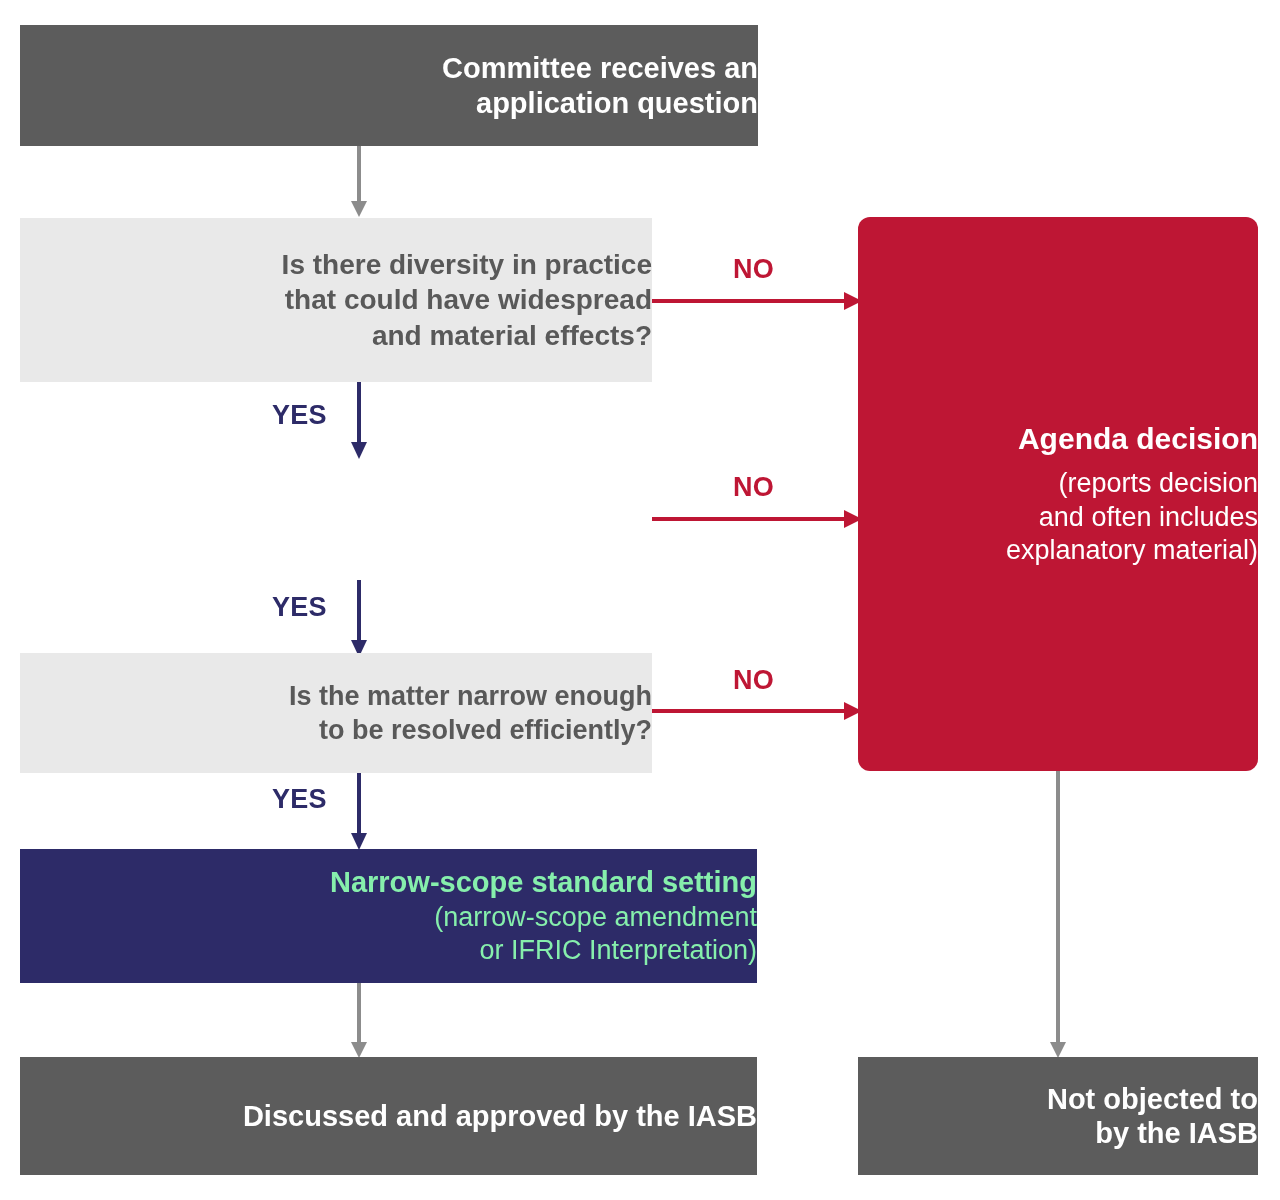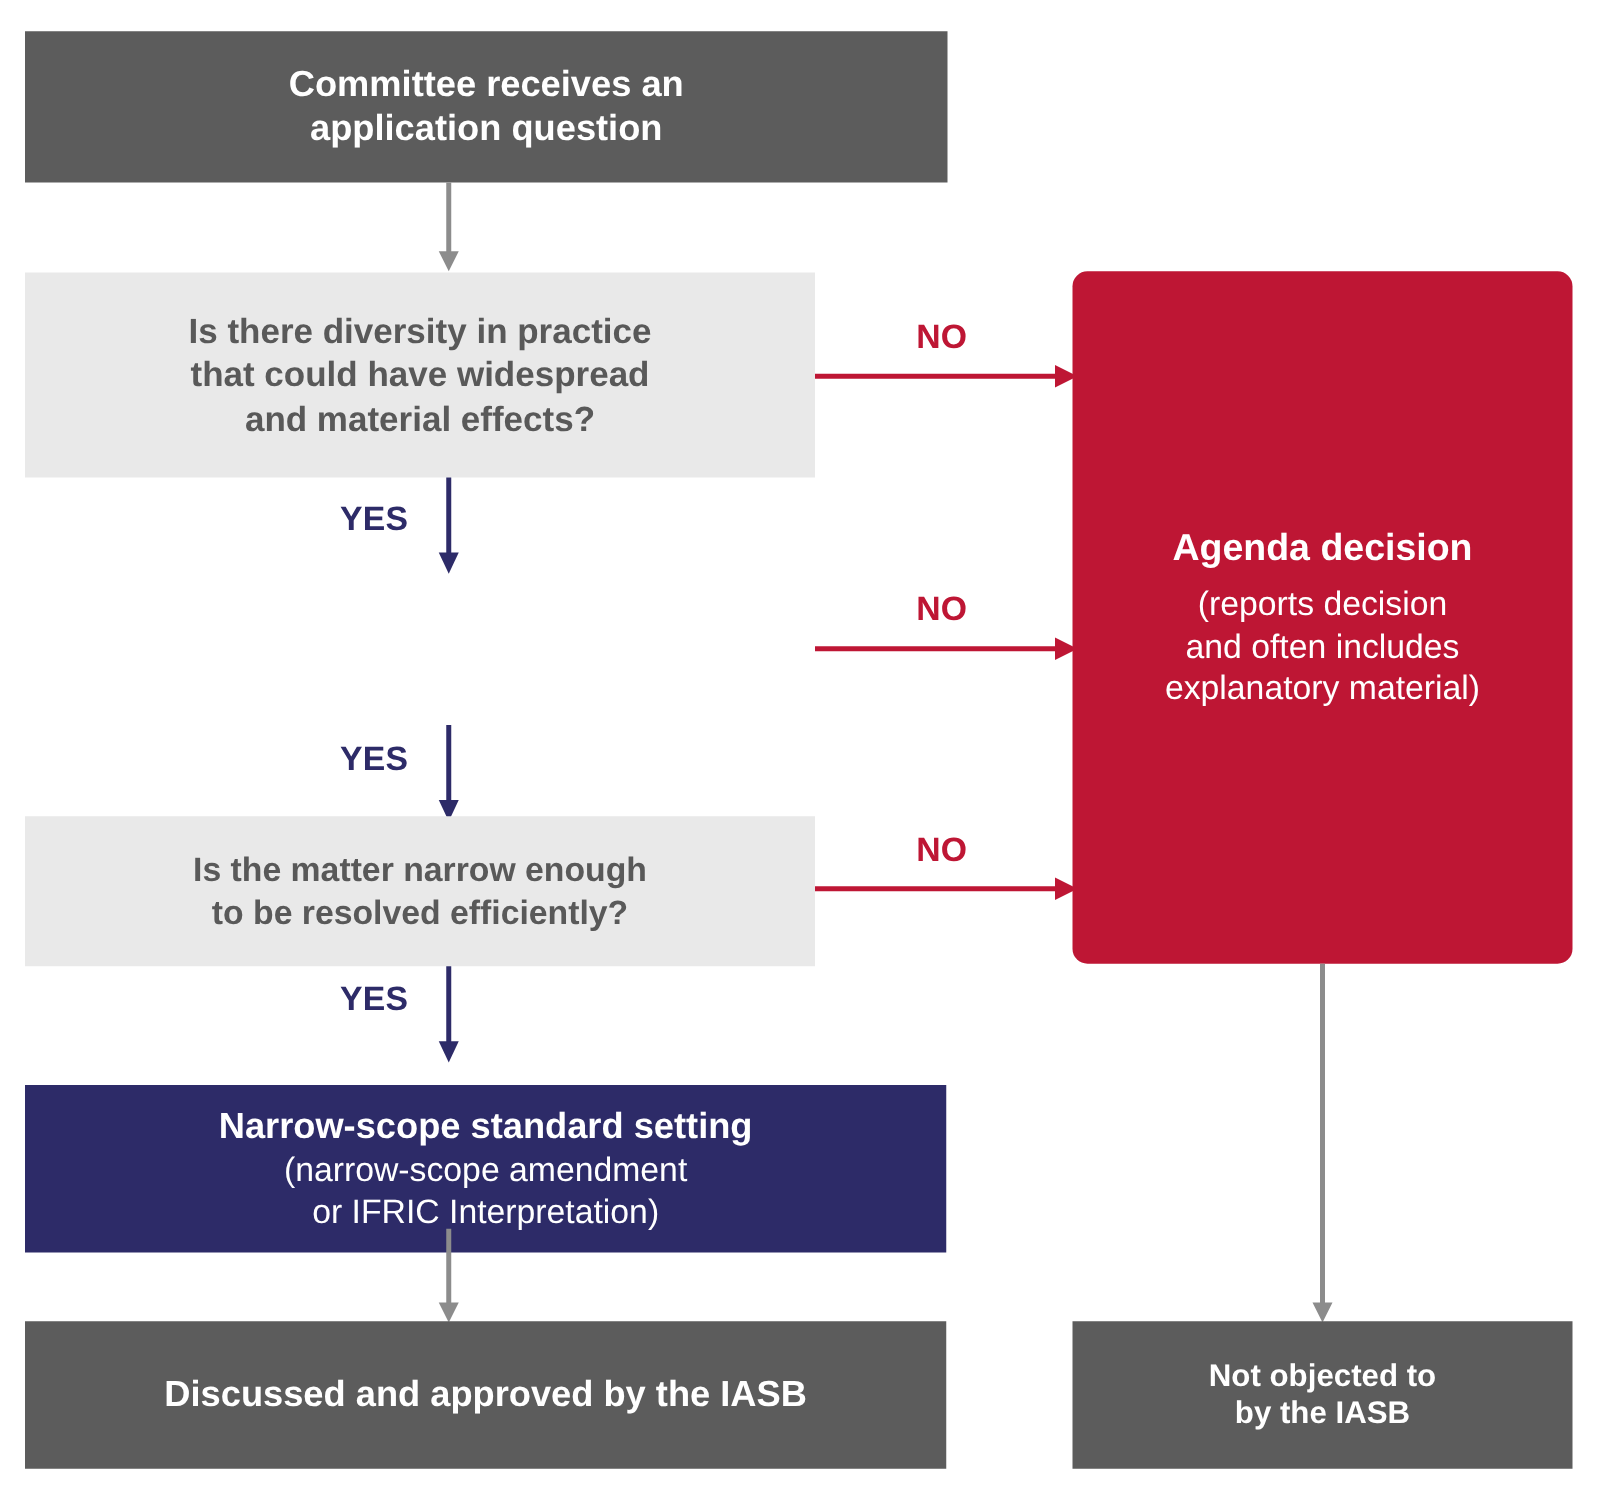--- a/index.html
+++ b/index.html
@@ -18,21 +18,21 @@
     width: 1280px;
     height: 1200px;
     overflow: hidden;
     background: #ffffff;
   }
   .node {
     position: absolute;
     box-sizing: border-box;
     display: flex;
     flex-direction: column;
-    align-items: center;
+    align-items: flex-end;
     justify-content: center;
     text-align: center;
     line-height: 1.18;
   }
   .node .ln {
     display: block;
     white-space: pre;
   }
   
   .box-dark {
@@ -47,22 +47,21 @@
     font-weight: bold;
   }
   
   .box-red {
     background: #be1634;
     color: #ffffff;
   }
   
   .box-navy {
     background: #2d2b68;
-    color: #ffffff;
-    margin-top: 19px;
+    color: #86efac;
   }
   .title-line {
     font-weight: bold;
   }
   .sub-line {
     font-weight: normal;
   }
 
   
   .conn {
@@ -181,18 +180,18 @@
     <svg width="18" height="76" viewBox="0 0 18 76" aria-hidden="true">
       <line x1="9" y1="0" x2="9" y2="62" stroke="#8c8c8c" stroke-width="4"></line>
       <polygon points="9,75 1,59 17,59" fill="#8c8c8c"></polygon>
     </svg>
   </div>
 
   <div class="node box-dark" style="left:20px; top:1057px; width:737px; height:118px; font-size:29px;">
     <span class="ln">Discussed and approved by the IASB</span>
   </div>
 
-  <div class="node box-dark" style="left:858px; top:1057px; width:400px; height:118px; font-size:25px;">
+  <div class="node box-dark" style="left:858px; top:1057px; width:400px; height:118px; font-size:29px;">
     <span class="ln">Not objected to</span>
     <span class="ln">by the IASB</span>
   </div>
 
 </div>
 
 </body></html>

